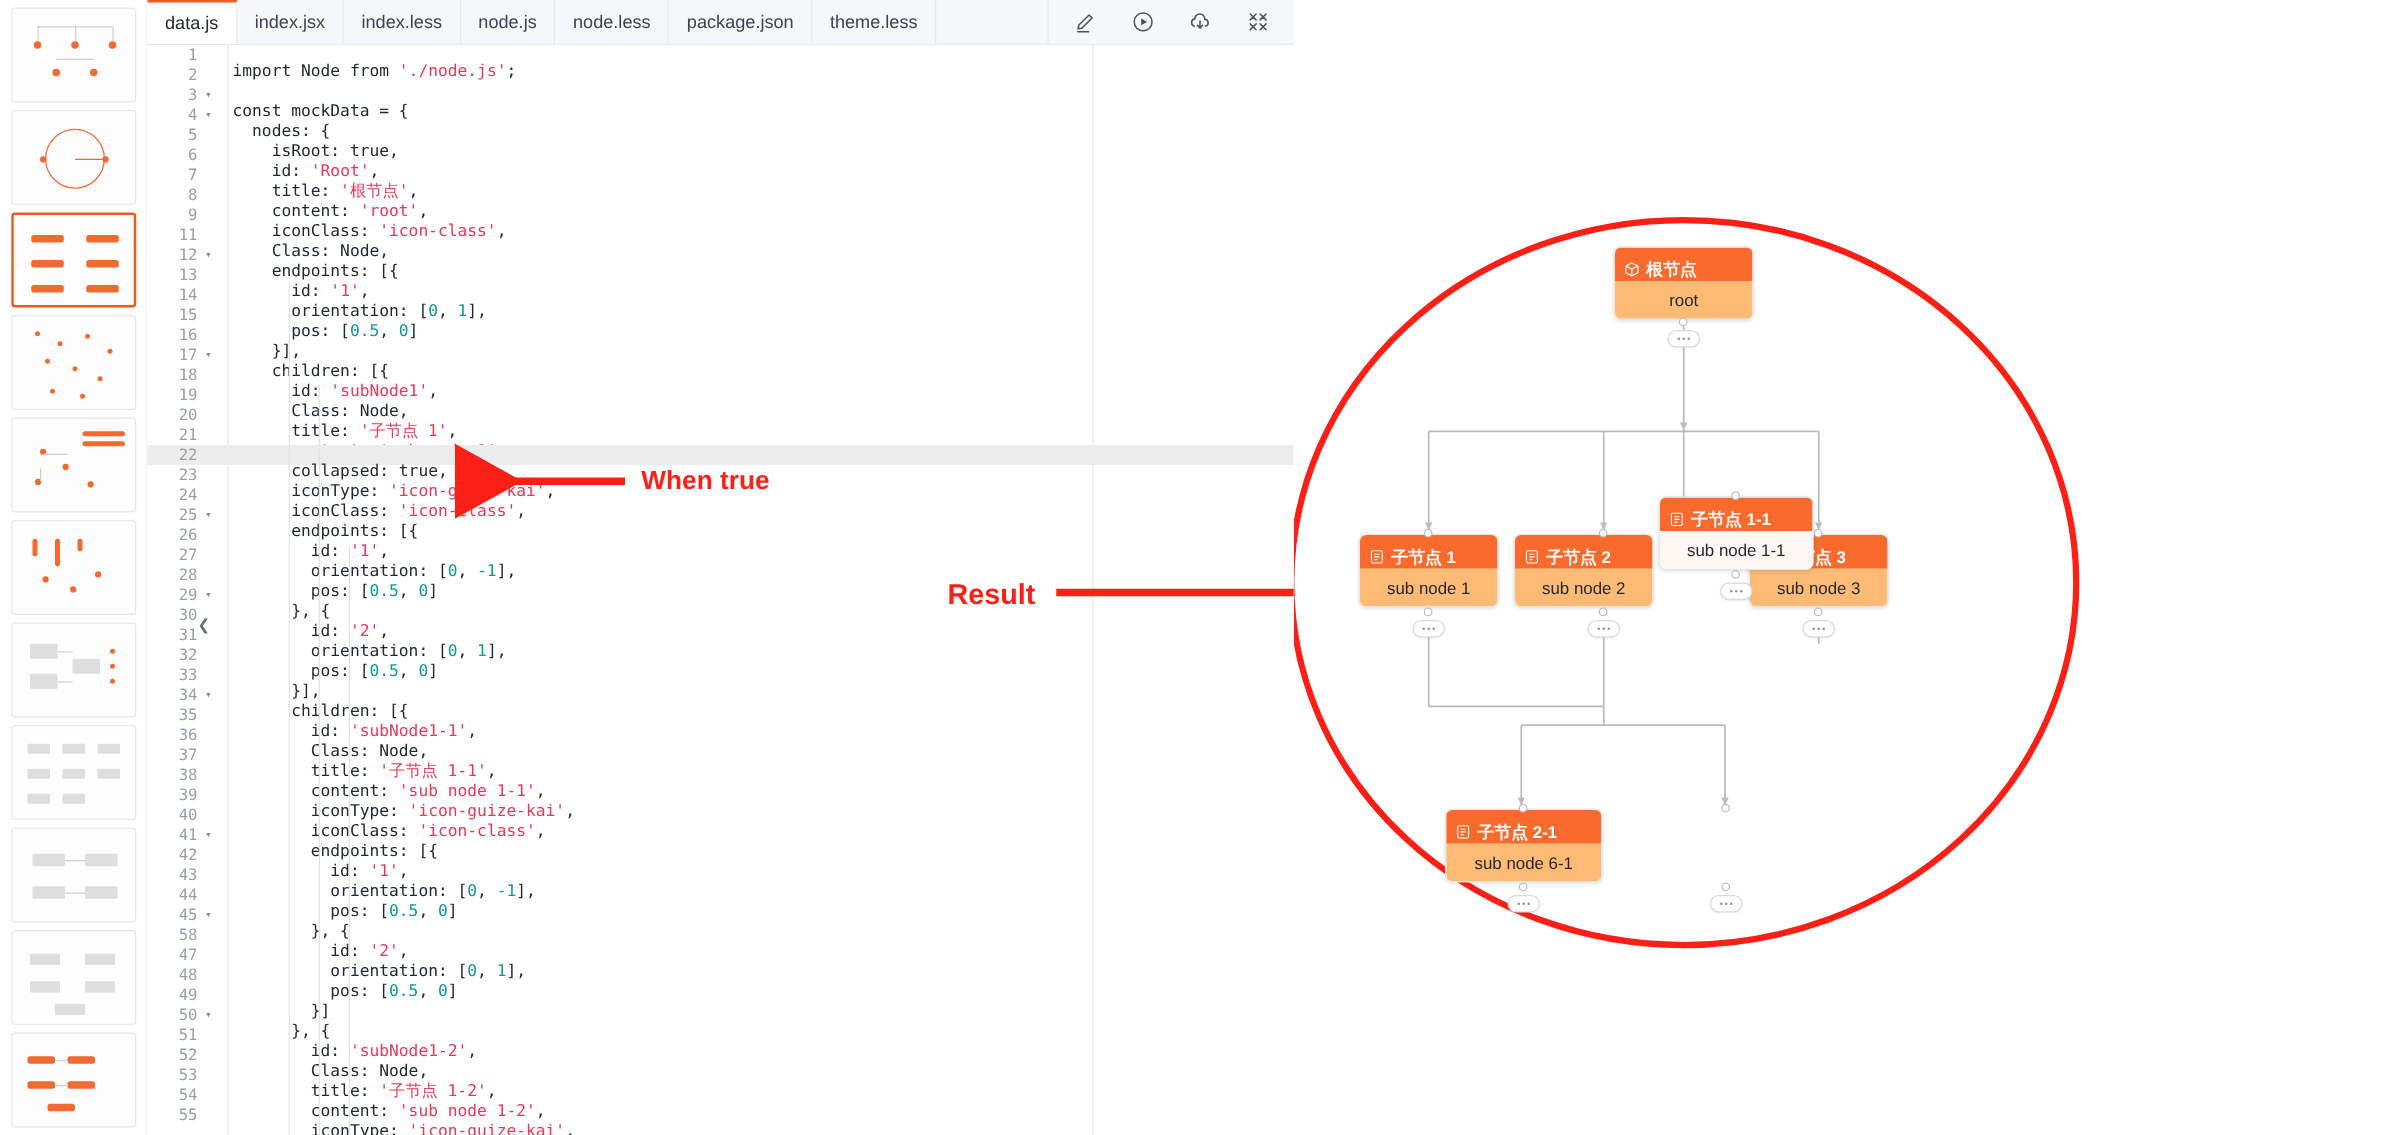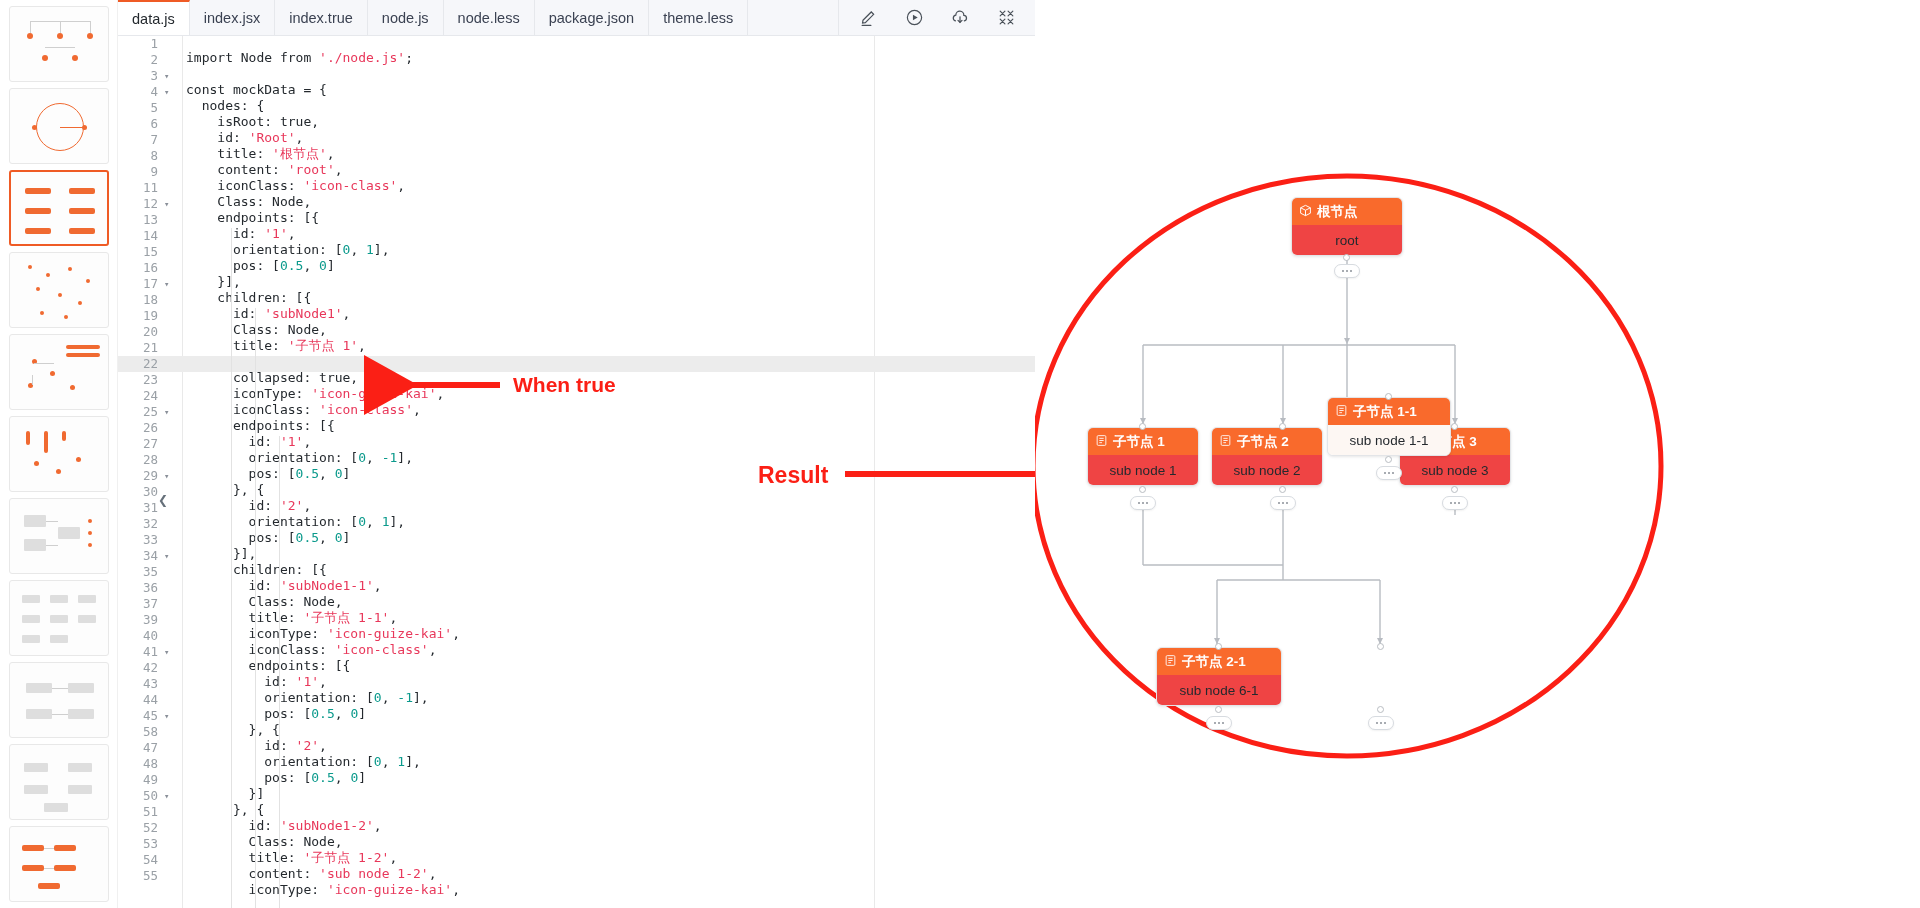--- a/index.html
+++ b/index.html
@@ -157,33 +157,33 @@
     border-radius: 6px;
     border: 1px solid #e3e5e8;
     box-shadow: 0 1px 3px rgba(0,0,0,0.10);
     overflow: hidden;
   }
   .node .nhead {
     height: 27px;
     background: #f96a2c;
     color: #ffffff;
     display: flex;
-    align-items: center;
+    align-items: flex-end;
     gap: 5px;
-    padding: 12px 7px;
+    padding: 0 7px;
     font-size: 13.5px;
     font-weight: bold;
     white-space: nowrap;
   }
   .node .nbody {
     height: 30px;
     display: flex; align-items: center; justify-content: center;
     font-size: 13.5px;
     color: #24292e;
-    background: #ef4444;
+    background: #fdba74;
     white-space: nowrap;
   }
   .ep {
     position: absolute;
     width: 7px; height: 7px;
     border-radius: 50%;
     background: #ffffff;
     border: 1px solid #b9bdc2;
   }
   .dots {
@@ -310,21 +310,21 @@
   <div class="editor">
 
     <div class="tabbar">
       <div class="tab active">
           <span>data.js</span>
         </div>
       <div class="tab">
           <span>index.jsx</span>
         </div>
       <div class="tab">
-          <span>index.true</span>
+          <span>index.less</span>
         </div>
       <div class="tab">
           <span>node.js</span>
         </div>
       <div class="tab">
           <span>node.less</span>
         </div>
       <div class="tab">
           <span>package.json</span>
         </div>
@@ -396,20 +396,21 @@
           <div class="coderow"><span class="ln">28</span><span class="fold"></span><span class="ctext">        pos: [<span class="k-num">0.5</span>, <span class="k-num">0</span>]</span></div>
           <div class="coderow"><span class="ln">29</span><span class="fold">▾</span><span class="ctext">      }, {</span></div>
           <div class="coderow"><span class="ln">30</span><span class="fold"></span><span class="ctext">        id: <span class="k-str">'2'</span>,</span></div>
           <div class="coderow"><span class="ln">31</span><span class="fold"></span><span class="ctext">        orientation: [<span class="k-num">0</span>, <span class="k-num">1</span>],</span></div>
           <div class="coderow"><span class="ln">32</span><span class="fold"></span><span class="ctext">        pos: [<span class="k-num">0.5</span>, <span class="k-num">0</span>]</span></div>
           <div class="coderow"><span class="ln">33</span><span class="fold"></span><span class="ctext">      }],</span></div>
           <div class="coderow"><span class="ln">34</span><span class="fold">▾</span><span class="ctext">      children: [{</span></div>
           <div class="coderow"><span class="ln">35</span><span class="fold"></span><span class="ctext">        id: <span class="k-str">'subNode1-1'</span>,</span></div>
           <div class="coderow"><span class="ln">36</span><span class="fold"></span><span class="ctext">        Class: Node,</span></div>
           <div class="coderow"><span class="ln">37</span><span class="fold"></span><span class="ctext">        title: <span class="k-str">'子节点 1-1'</span>,</span></div>
+          <div class="coderow"><span class="ln">38</span><span class="fold"></span><span class="ctext">        content: <span class="k-str">'sub node 1-1'</span>,</span></div>
           <div class="coderow"><span class="ln">39</span><span class="fold"></span><span class="ctext">        iconType: <span class="k-str">'icon-guize-kai'</span>,</span></div>
           <div class="coderow"><span class="ln">40</span><span class="fold"></span><span class="ctext">        iconClass: <span class="k-str">'icon-class'</span>,</span></div>
           <div class="coderow"><span class="ln">41</span><span class="fold">▾</span><span class="ctext">        endpoints: [{</span></div>
           <div class="coderow"><span class="ln">42</span><span class="fold"></span><span class="ctext">          id: <span class="k-str">'1'</span>,</span></div>
           <div class="coderow"><span class="ln">43</span><span class="fold"></span><span class="ctext">          orientation: [<span class="k-num">0</span>, <span class="k-num">-1</span>],</span></div>
           <div class="coderow"><span class="ln">44</span><span class="fold"></span><span class="ctext">          pos: [<span class="k-num">0.5</span>, <span class="k-num">0</span>]</span></div>
           <div class="coderow"><span class="ln">45</span><span class="fold">▾</span><span class="ctext">        }, {</span></div>
           <div class="coderow"><span class="ln">58</span><span class="fold"></span><span class="ctext">          id: <span class="k-str">'2'</span>,</span></div>
           <div class="coderow"><span class="ln">47</span><span class="fold"></span><span class="ctext">          orientation: [<span class="k-num">0</span>, <span class="k-num">1</span>],</span></div>
           <div class="coderow"><span class="ln">48</span><span class="fold"></span><span class="ctext">          pos: [<span class="k-num">0.5</span>, <span class="k-num">0</span>]</span></div>

